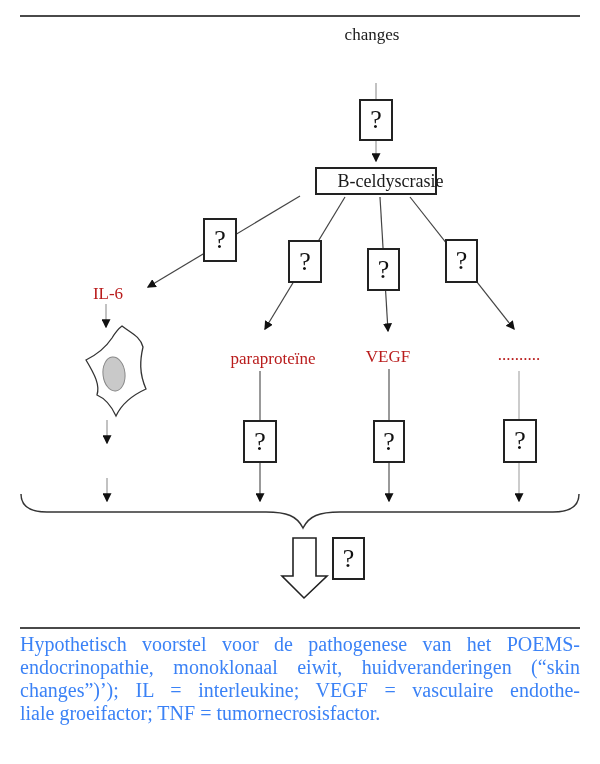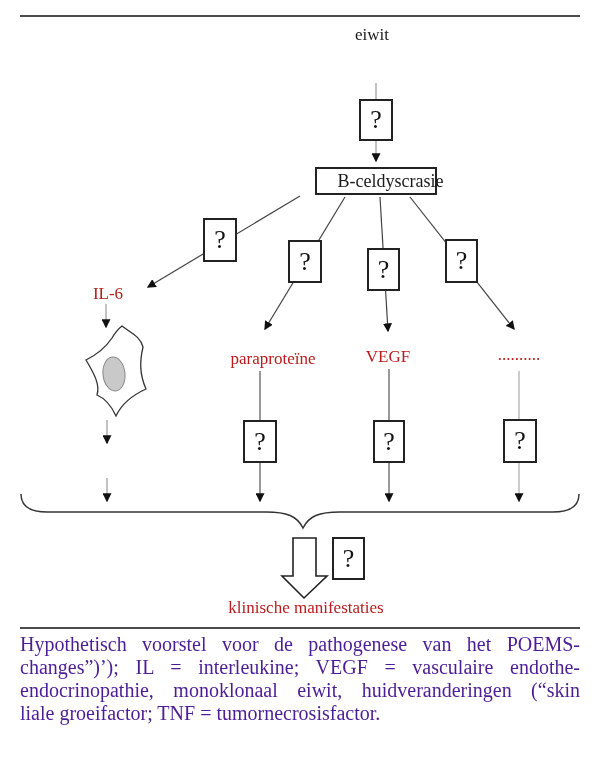--- a/index.html
+++ b/index.html
@@ -13,21 +13,21 @@
         display:flex;align-items:center;justify-content:center;box-sizing:border-box;}
   .qm{font-size:26px;line-height:1;color:#111111;}
   .bbox{position:absolute;z-index:2;background:#ffffff;border:2px solid #222222;
         display:flex;align-items:center;justify-content:center;box-sizing:border-box;
         font-size:18px;white-space:nowrap;padding-left:29px;}
   .lbl{position:absolute;z-index:2;transform:translate(-50%,-50%);font-size:17px;
        white-space:nowrap;color:#b91c1c;}
   .top-label{position:absolute;z-index:2;left:282px;top:25px;width:180px;
              text-align:center;font-size:17px;line-height:19px;}
   .caption{position:absolute;left:20px;top:633px;width:560px;z-index:2;
-           font-size:20px;line-height:23px;color:#4c1d95;}
+           font-size:20px;line-height:23px;color:#3b82f6;}
   .cap-line{text-align:justify;text-align-last:justify;}
   .cap-line.last{text-align:left;text-align-last:left;}
 </style>
 </head>
 <body>
 
 <div class="page">
 
   <div class="rule rule-top"></div>
 
@@ -72,21 +72,21 @@
       <ellipse cx="114" cy="374" rx="11" ry="17" transform="rotate(-6 114 374)" fill="#c9c9c9" stroke="#888888" stroke-width="1"></ellipse>
     </g>
 
     <path d="M21 494 C21 506 29 512 47 512 L266 512 C287 512 297 516 303 528
              C309 516 319 512 340 512 L553 512 C571 512 579 506 579 494" fill="none" stroke="#333333" stroke-width="1.5"></path>
 
     <path d="M293 538 L316 538 L316 576 L327 576 L304 598 L282 576 L293 576 Z" fill="#ffffff" stroke="#222222" stroke-width="1.6"></path>
   </svg>
 
   <div class="top-label">
-    <div>eiwit</div>
+    <div>changes</div>
   </div>
 
   <div class="qbox" style="left:359px;top:99px;width:34px;height:42px">
     <span class="qm">?</span>
     </div>
   <div class="qbox" style="left:203px;top:218px;width:34px;height:44px">
     <span class="qm">?</span>
     </div>
   <div class="qbox" style="left:288px;top:240px;width:34px;height:43px">
     <span class="qm">?</span>
@@ -111,24 +111,23 @@
     </div>
 
   <div class="bbox" style="left:315px;top:167px;width:122px;height:28px">
     <span>B-celdyscrasie</span>
   </div>
 
   <div class="lbl" style="left:108px;top:294px">IL-6</div>
   <div class="lbl" style="left:273px;top:359px">paraproteïne</div>
   <div class="lbl" style="left:388px;top:357px">VEGF</div>
   <div class="lbl" style="left:519px;top:355px">..........</div>
-  <div class="lbl" style="left:306px;top:608px">klinische manifestaties</div>
 
   <div class="rule rule-mid"></div>
 
   <div class="caption">
     <div class="cap-line">Hypothetisch voorstel voor de pathogenese van het POEMS-</div>
+    <div class="cap-line">endocrinopathie, monoklonaal eiwit, huidveranderingen (“skin</div>
     <div class="cap-line">changes”)’); IL = interleukine; VEGF = vasculaire endothe-</div>
-    <div class="cap-line">endocrinopathie, monoklonaal eiwit, huidveranderingen (“skin</div>
     <div class="cap-line last">liale groeifactor; TNF = tumornecrosisfactor.</div>
   </div>
 
 </div>
 
 </body></html>

